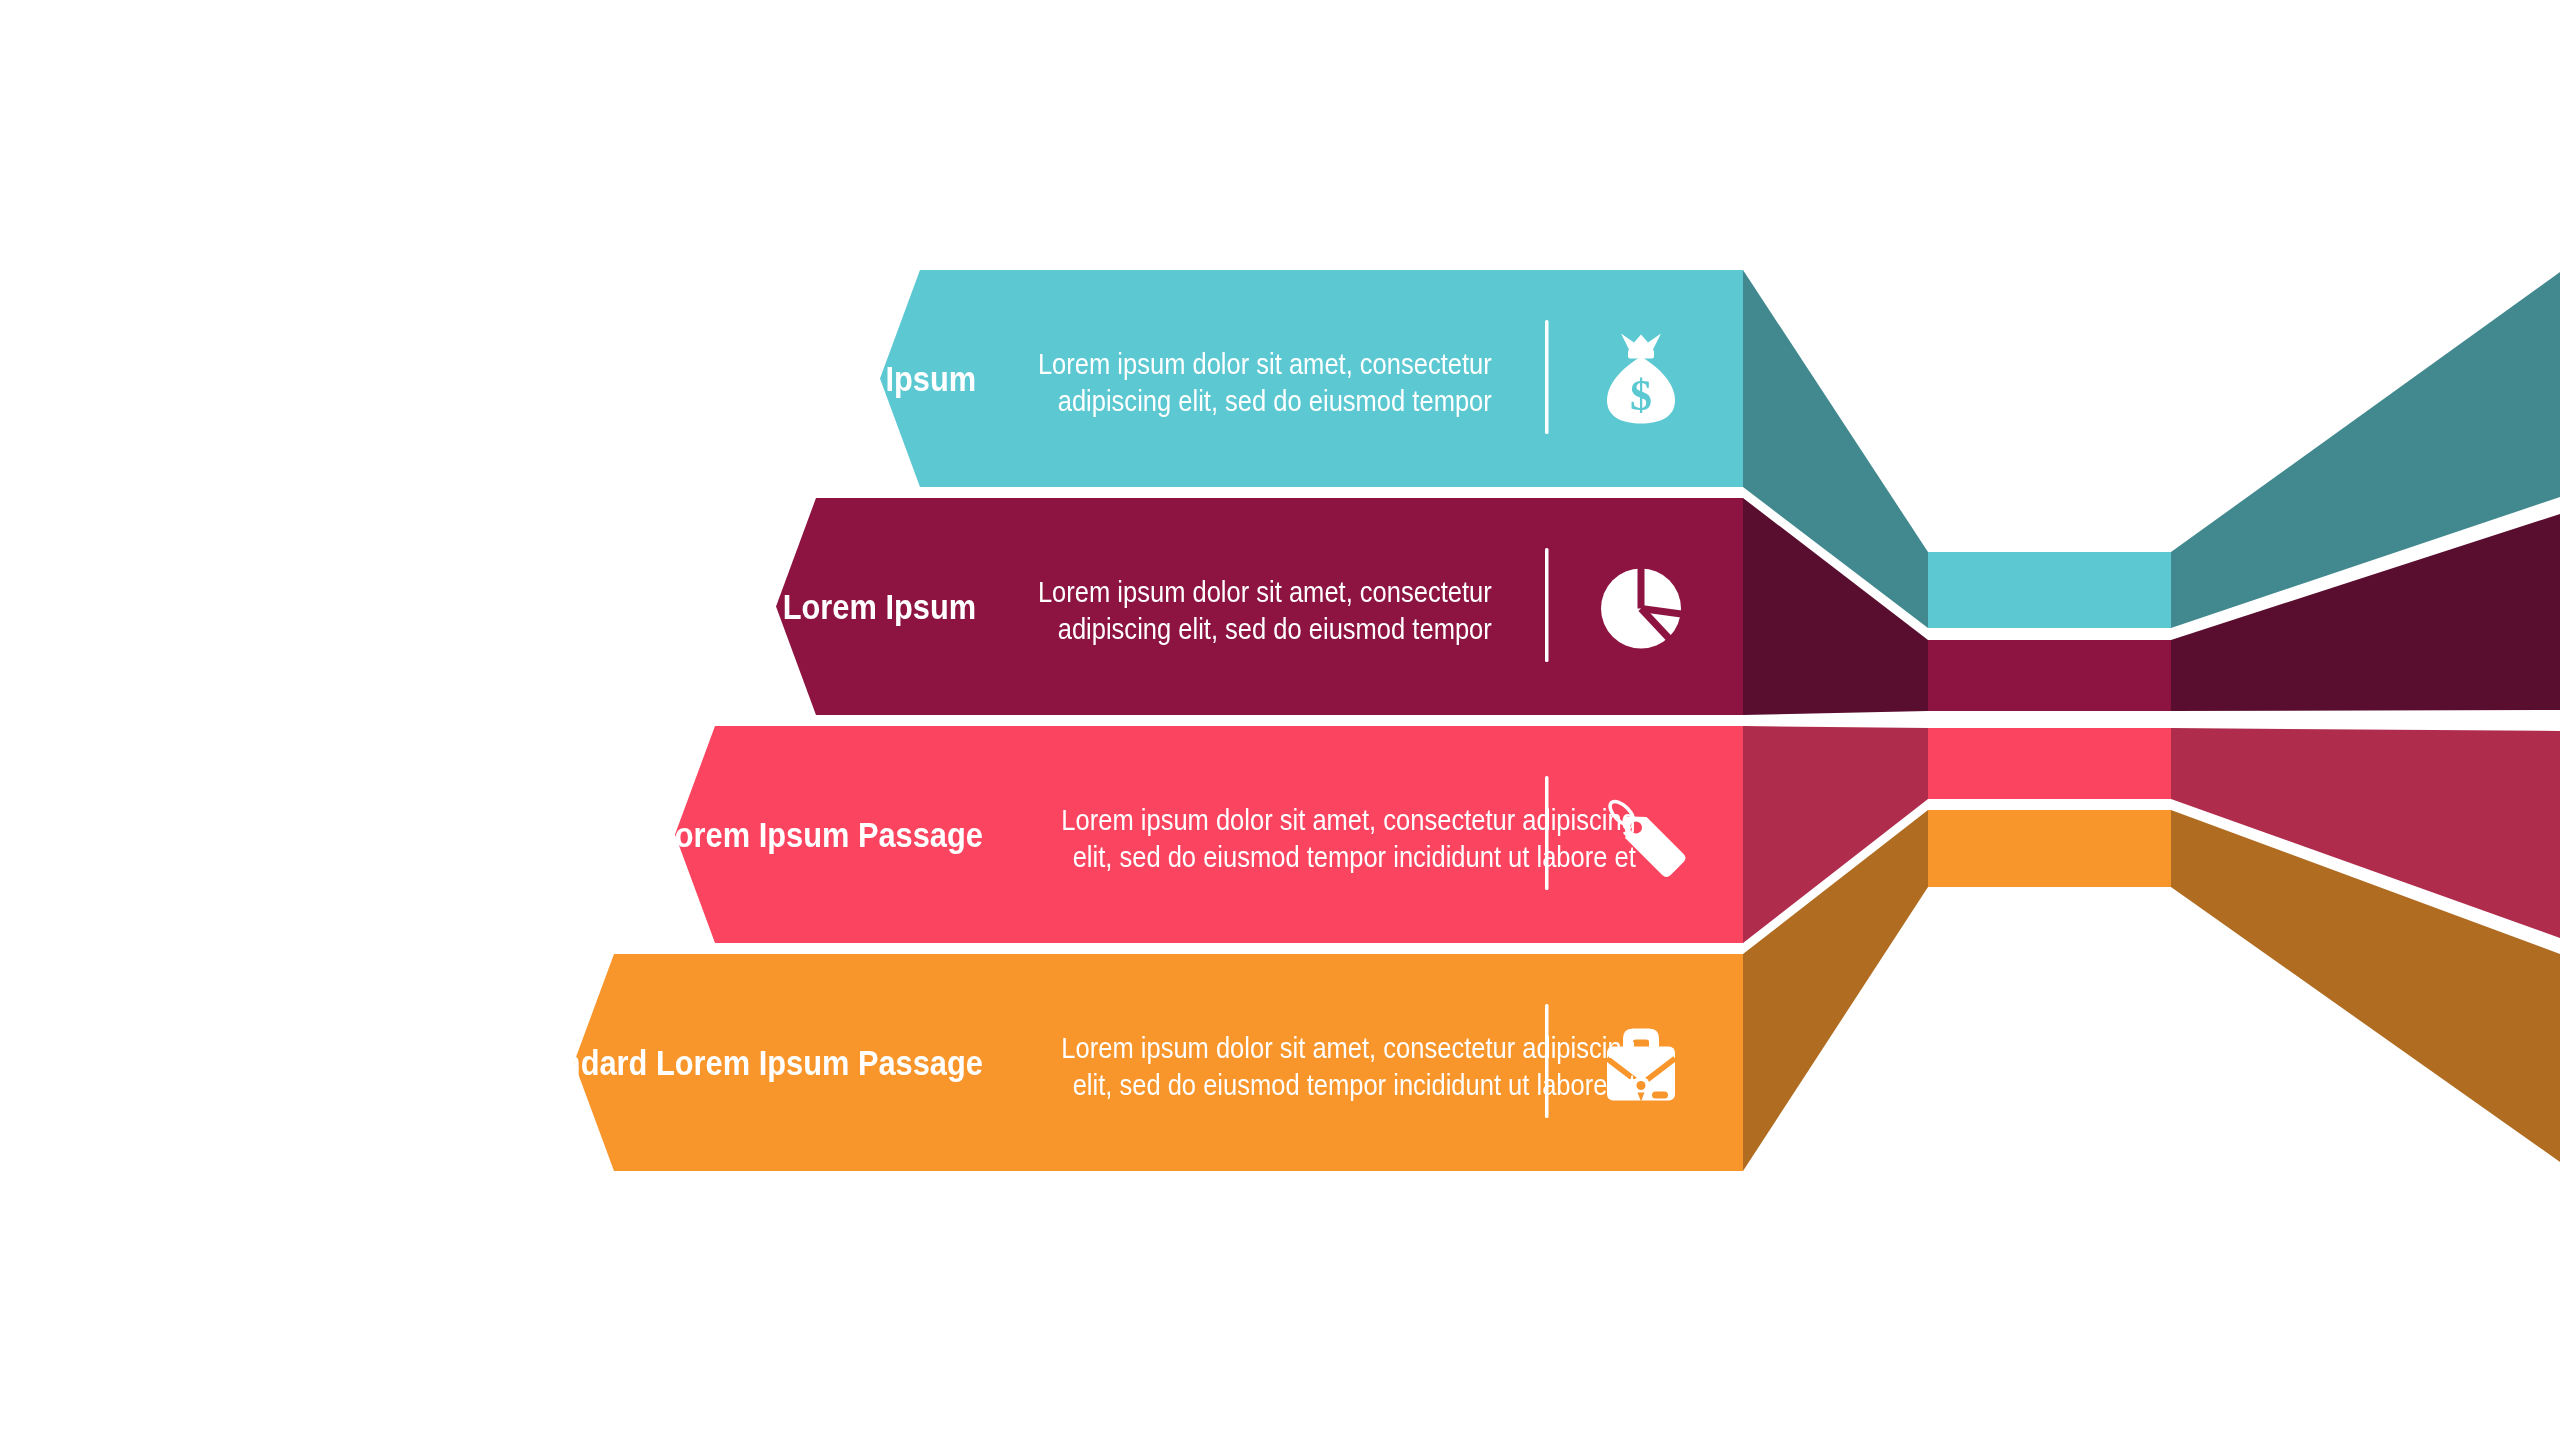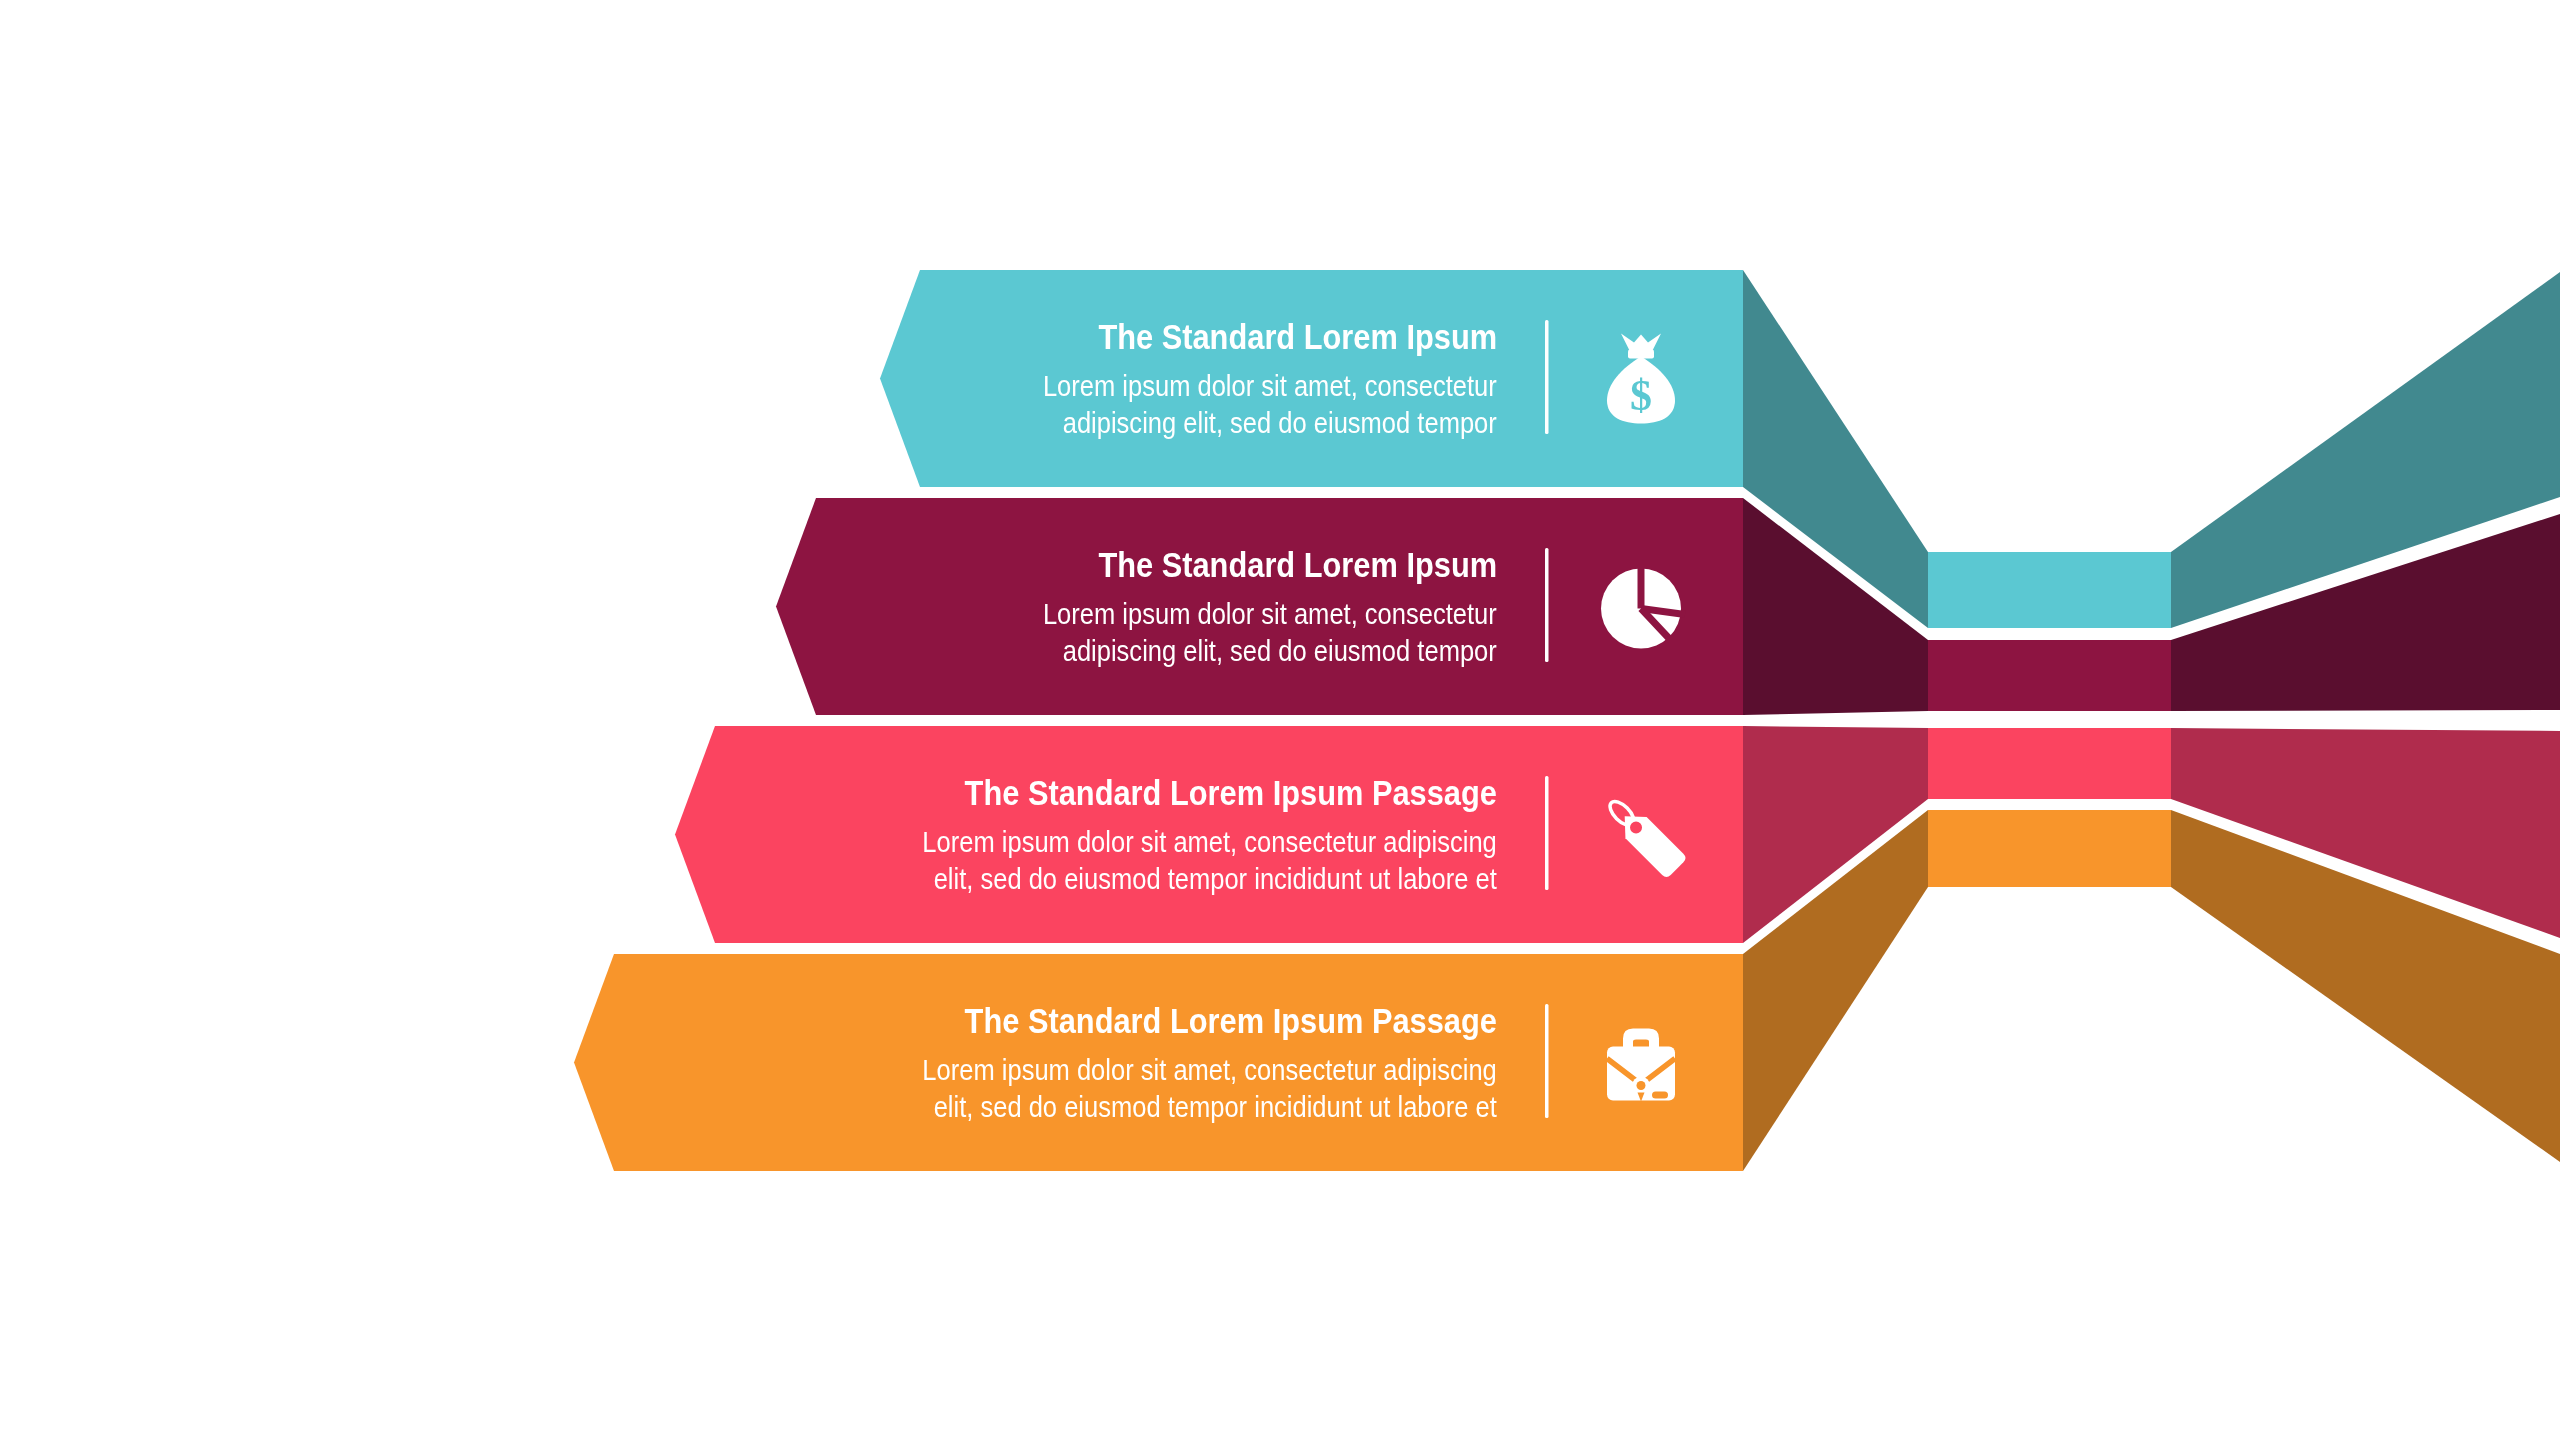--- a/index.html
+++ b/index.html
@@ -1,20 +1,20 @@
 <!DOCTYPE html>
 <html><head>
 <meta charset="utf-8">
 <style>
   html,body{margin:0;padding:0;background:#ffffff;}
   .stage{position:relative;width:2560px;height:1440px;background:#ffffff;overflow:hidden;
          font-family:"Liberation Sans","DejaVu Sans",sans-serif;}
   .stage svg.diagram{position:absolute;left:0;top:0;}
   .row-text{position:absolute;right:1063px;width:980px;height:217px;
-            display:flex;flex-direction:column;justify-content:center;align-items:flex-end;
+            display:flex;justify-content:center;align-items:center;
             color:#ffffff;text-align:right;pointer-events:none;}
   .row-title{font-size:35px;font-weight:700;line-height:44px;white-space:nowrap;
              transform:scaleX(0.88);transform-origin:100% 50%;}
   .row-body{margin-top:9px;font-size:29px;font-weight:400;line-height:37px;white-space:nowrap;
             transform:scaleX(0.88);transform-origin:100% 50%;}
 </style>
 </head>
 <body>
 
 <div class="stage">

